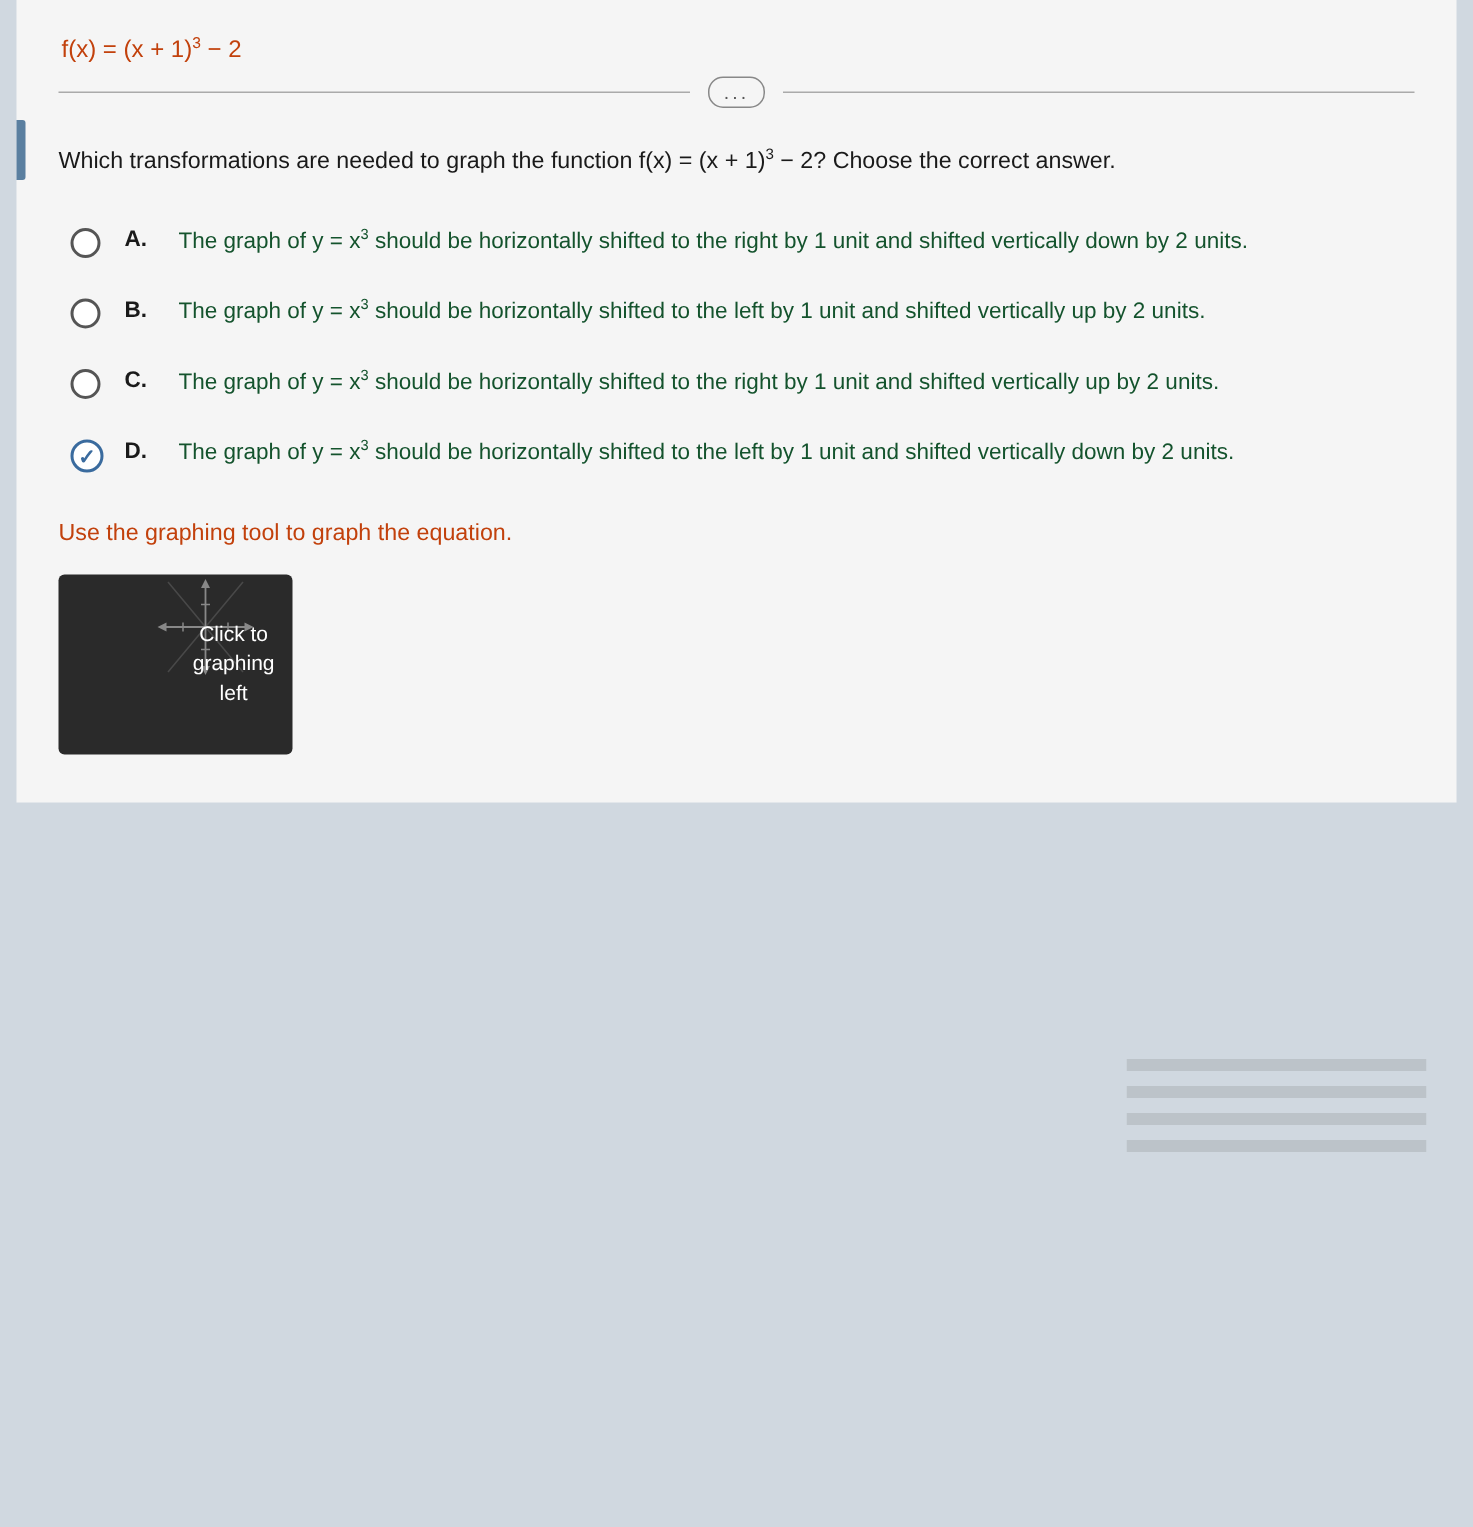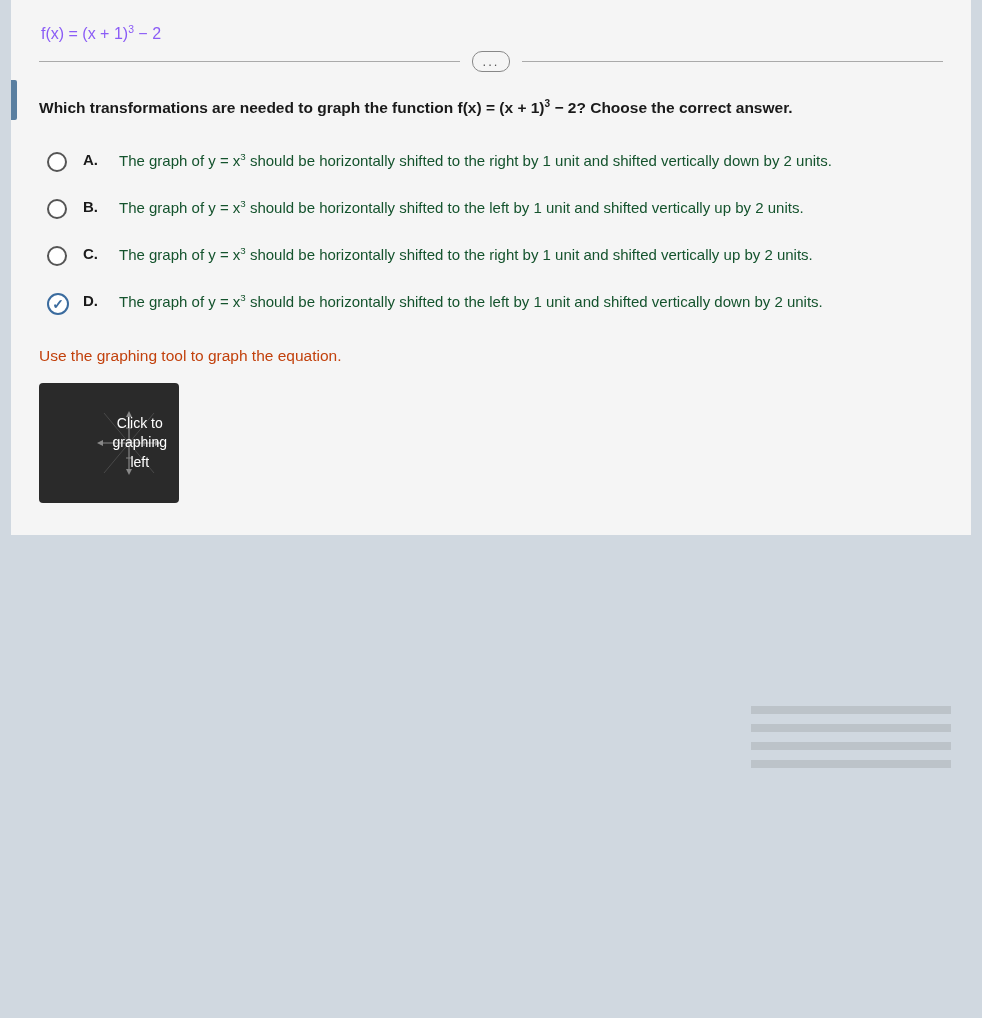--- a/index.html
+++ b/index.html
@@ -39,21 +39,21 @@
 
     .question-text {
       font-size: 15.5px;
       line-height: 1.55;
       color: #1a1a1a;
       margin-bottom: 14px;
     }
 
     .function-line {
       font-size: 16px;
-      color: #8b5cf6;
+      color: #c2410c;
       margin-left: 2px;
     }
 
     .divider-row {
       display: flex;
       align-items: center;
       margin: 8px 0 24px 0;
     }
 
     .divider-line {
@@ -70,21 +70,20 @@
       color: #555;
       margin: 0 12px;
       letter-spacing: 2px;
     }
 
     .sub-question {
       font-size: 15.5px;
       line-height: 1.55;
       color: #1a1a1a;
       margin-bottom: 28px;
-      font-weight: bold;
     }
 
     .options-container {
       display: flex;
       flex-direction: column;
       gap: 22px;
       margin-bottom: 32px;
       margin-left: 8px;
     }
 
@@ -151,26 +150,26 @@
       vertical-align: super;
     }
 
     .graphing-instruction {
       font-size: 15.5px;
       color: #c2410c;
       margin-bottom: 18px;
     }
 
     .graph-thumbnail {
-      width: 140px;
+      width: 156px;
       height: 120px;
       background: #2a2a2a;
       border-radius: 4px;
       display: flex;
-      align-items: center;
+      align-items: flex-start;
       justify-content: center;
       cursor: pointer;
       position: relative;
       overflow: hidden;
       padding-left: 40px;
     }
 
     .graph-axes-svg {
       width: 70px;
       height: 70px;

